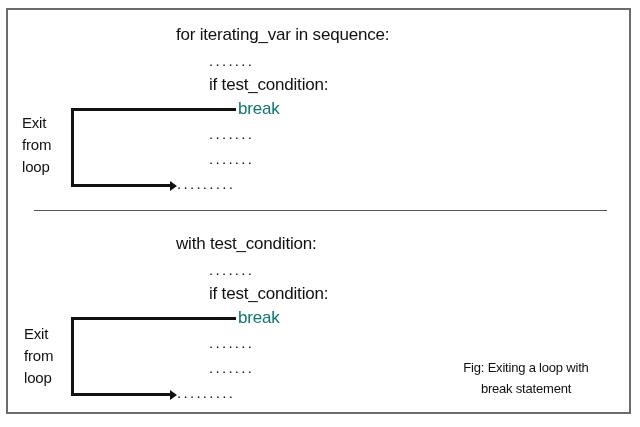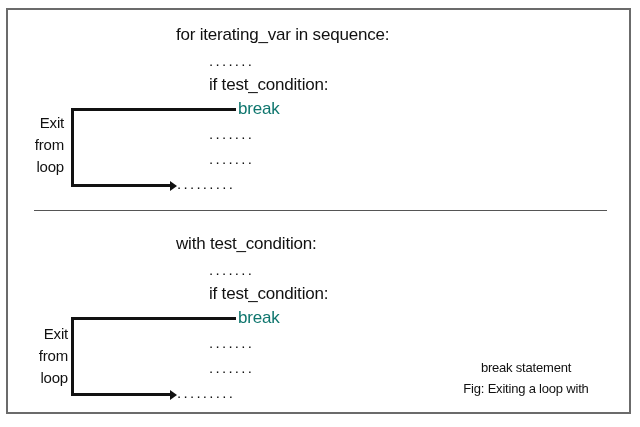--- a/index.html
+++ b/index.html
@@ -4,21 +4,21 @@
 <style>
   html,body{margin:0;padding:0;background:#ffffff;}
   body{width:640px;height:427px;position:relative;overflow:hidden;
        font-family:"Liberation Sans","DejaVu Sans",sans-serif;color:#111;}
   .frame{position:absolute;left:6px;top:8px;width:625px;height:406px;
          border:2px solid #6b6b6b;box-sizing:border-box;background:#fff;}
   .t{position:absolute;font-weight:normal;white-space:nowrap;letter-spacing:-0.2px;}
   .hdr{font-size:17px;}
   .dots{font-size:15px;letter-spacing:2.3px;line-height:1;}
   .brk{color:#0f766e;font-size:17px;}
-  .exit{font-size:15px;text-align:right;line-height:22px;}
+  .exit{font-size:15px;text-align:left;line-height:22px;}
   .cap{font-size:13px;text-align:center;line-height:21px;}
   .hline{position:absolute;background:#111;height:3px;}
   .vline{position:absolute;background:#111;width:3px;}
   .arrow{position:absolute;width:0;height:0;border-top:5px solid transparent;border-bottom:5px solid transparent;border-left:7px solid #111;}
   .divider{position:absolute;left:34px;top:210px;width:573px;height:1px;background:#555;}
 </style>
 </head>
 <body>
 
 <div class="frame"></div>
@@ -57,15 +57,15 @@
     <div>from</div>
     <div>loop</div>
   </div>
   <div class="hline" style="left:71px;top:317px;width:165px;"></div>
   <div class="vline" style="left:71px;top:317px;height:79px;"></div>
   <div class="hline" style="left:71px;top:393px;width:100px;"></div>
   <div class="arrow" style="left:170px;top:390px;"></div>
 </div>
 
 <div class="t cap" style="left:446px;top:357px;width:160px;">
+  <div>Fig: Exiting a loop with</div>
   <div>break statement</div>
-  <div>Fig: Exiting a loop with</div>
 </div>
 
 </body></html>

